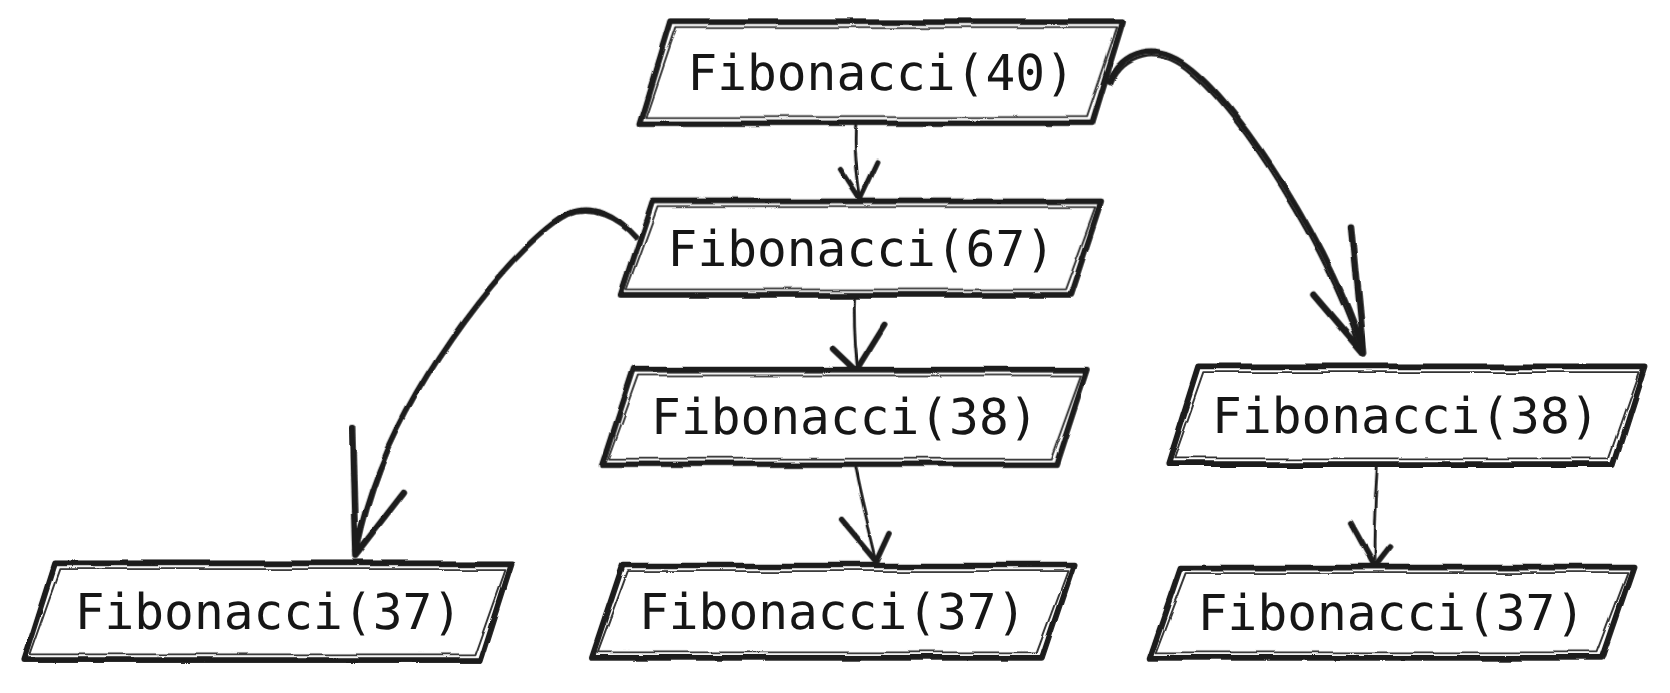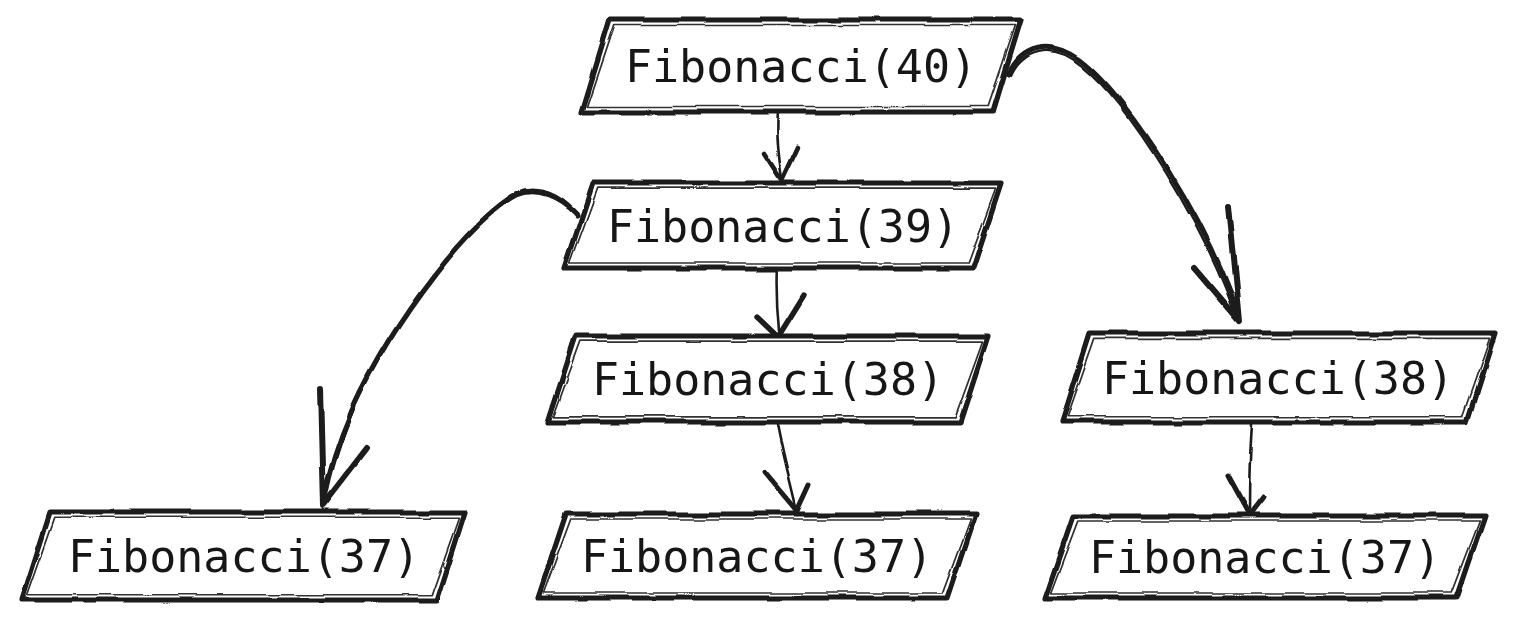--- a/index.html
+++ b/index.html
@@ -84,21 +84,21 @@
       <path fill="#ffffff" stroke-width="5.2" d="M 538 598 L 566 514 L 976 514 L 948 598 Z"></path>
       <path stroke-width="1.8" opacity="0.9" transform="translate(757 556) scale(0.975 0.88) translate(-757 -556)" d="M 538 598 L 566 514 L 976 514 L 948 598 Z"></path>
 
       <path fill="#ffffff" stroke-width="5.2" d="M 1045 598 L 1073 516 L 1485 516 L 1457 598 Z"></path>
       <path stroke-width="1.8" opacity="0.9" transform="translate(1265 557) scale(0.975 0.88) translate(-1265 -557)" d="M 1045 598 L 1073 516 L 1485 516 L 1457 598 Z"></path>
     </g>
   </svg>
 
   <div class="label" style="left:801px; top:66px;">Fibonacci(40)</div>
 
-  <div class="label" style="left:783px; top:226px;">Fibonacci(39)</div>
+  <div class="label" style="left:783px; top:226px;">Fibonacci(67)</div>
 
   <div class="label" style="left:768px; top:379px;">Fibonacci(38)</div>
 
   <div class="label" style="left:1278px; top:378px;">Fibonacci(38)</div>
 
   <div class="label" style="left:244px; top:556px;">Fibonacci(37)</div>
 
   <div class="label" style="left:757px; top:556px;">Fibonacci(37)</div>
 
   <div class="label" style="left:1265px; top:557px;">Fibonacci(37)</div>

